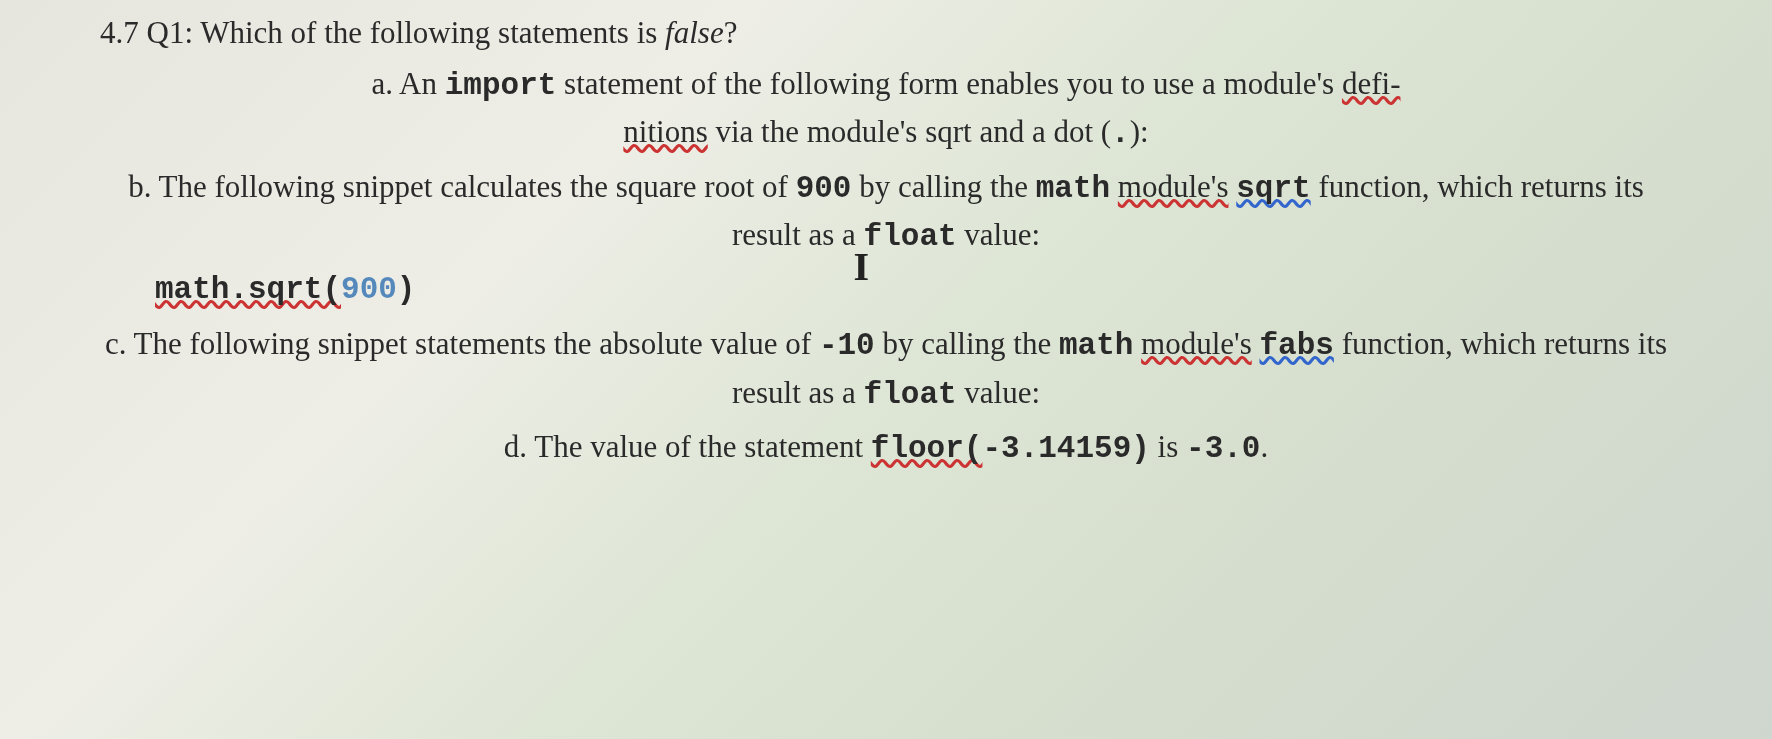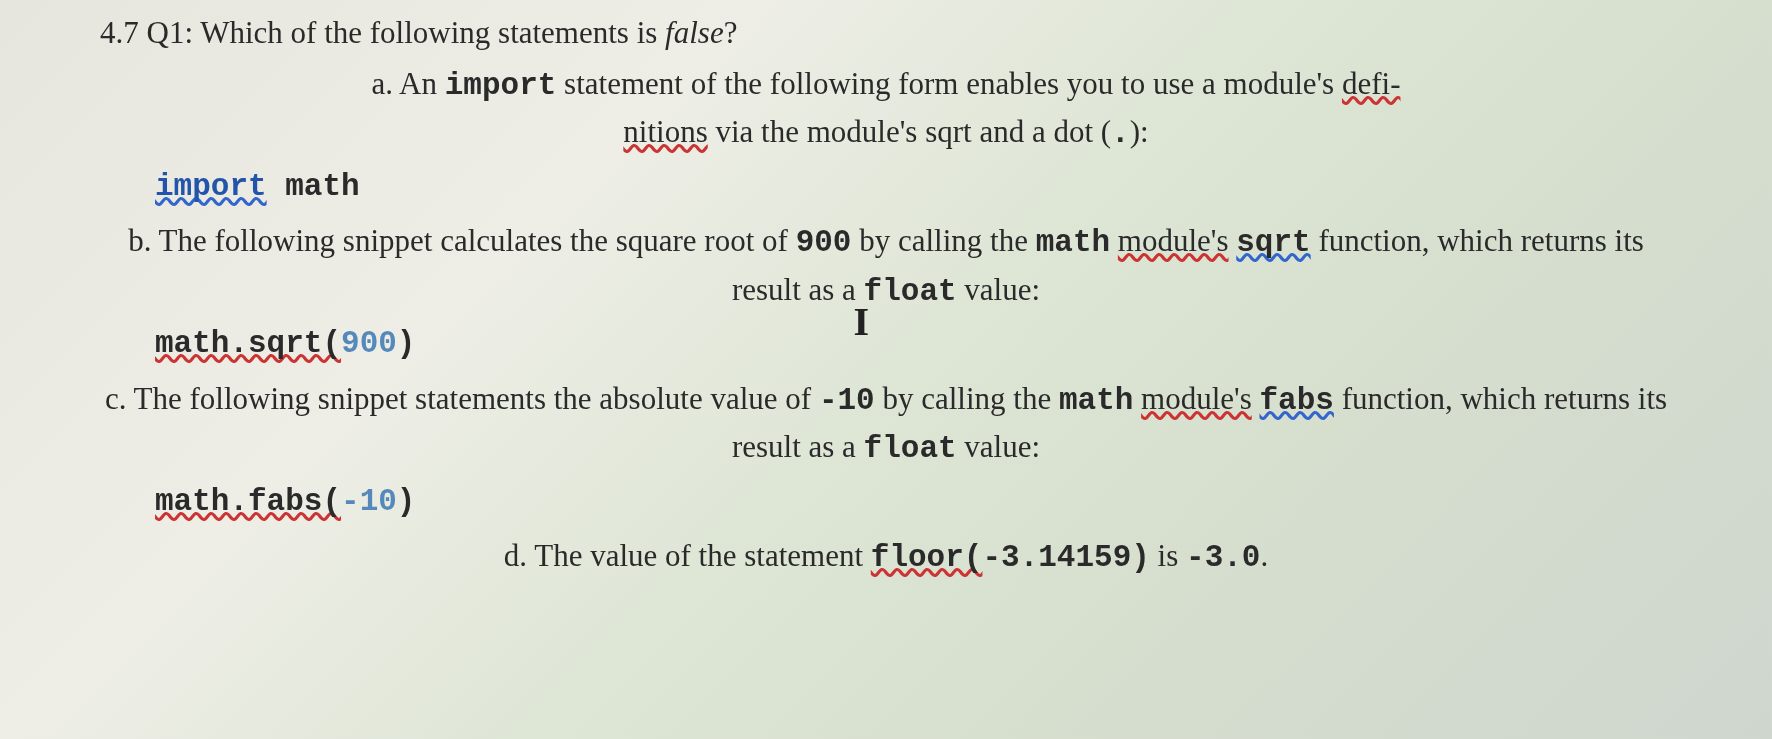--- a/index.html
+++ b/index.html
@@ -95,41 +95,35 @@
 <div class="content">
 
   <div class="question-line">
     <span>4.7 Q1:</span><span> Which of the following statements is </span><span class="italic">false</span><span>?</span>
   </div>
 
   <div class="option">
     <div class="option-text">
       <span>a. </span><span>An </span><span class="mono">import</span><span> statement of the following form enables you to use a module's </span><span class="squiggle-red">defi-</span><br><span class="squiggle-red">nitions</span><span> via the module's sqrt and a dot (</span><span class="mono">.</span><span>):</span>
     </div>
-    <div class="code-line mono">
-      <span class="squiggle-blue blue-text">import</span><span> math</span>
-    </div>
   </div>
 
   <div class="option">
     <div class="option-text">
       <span>b. </span><span>The following </span><span>snippet</span><span> calculates the square root of </span><span class="mono">900</span><span> by calling the </span><span class="mono">math</span><span> </span><span class="squiggle-red">module's</span><span> </span><span class="mono squiggle-blue">sqrt</span><span> function, which returns its result as a </span><span class="cursor-icon"></span><span class="mono">float</span><span> value:</span>
     </div>
     <div class="code-line mono">
       <span class="squiggle-red">math.sqrt(</span><span class="num">900</span><span>)</span>
     </div>
   </div>
 
   <div class="option">
     <div class="option-text">
       <span>c. </span><span>The following snippet statements the absolute value of </span><span class="mono">-10</span><span> by calling the </span><span class="mono">math</span><span> </span><span class="squiggle-red">module's</span><span> </span><span class="mono squiggle-blue">fabs</span><span> function, which returns its result as a </span><span class="mono">float</span><span> value:</span>
     </div>
-    <div class="code-line mono">
-      <span class="squiggle-red">math.fabs(</span><span class="num">-10</span><span>)</span>
-    </div>
   </div>
 
   <div class="option">
     <div class="option-text">
       <span>d. </span><span>The value of the statement </span><span class="mono squiggle-red">floor(</span><span class="mono">-3.14159</span><span class="mono">)</span><span> is </span><span class="mono">-3.0</span><span>.</span>
     </div>
   </div>
 
 </div>
 

